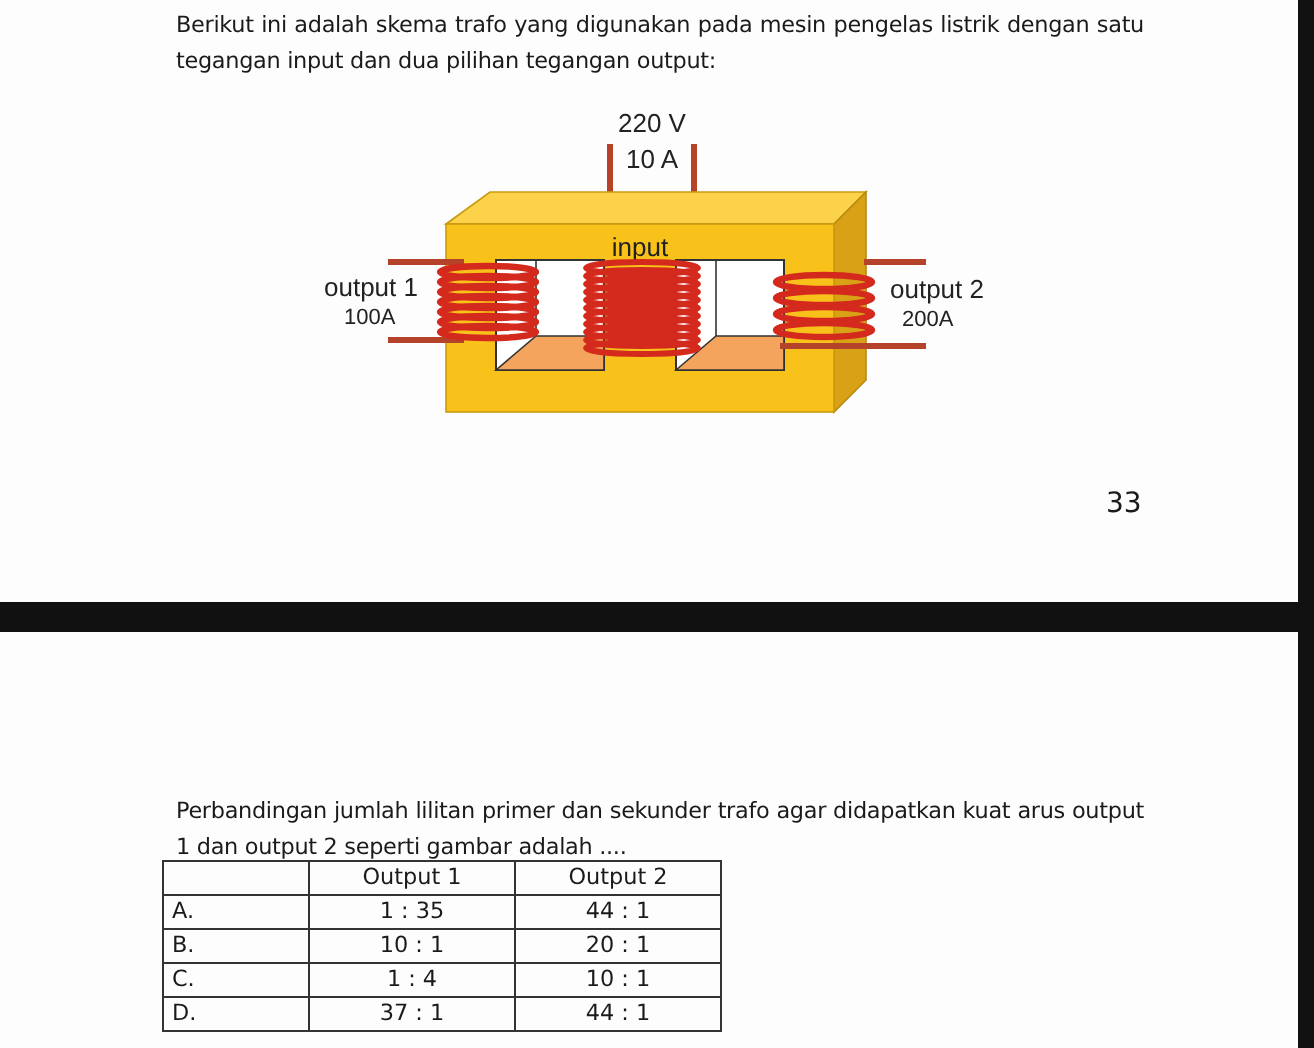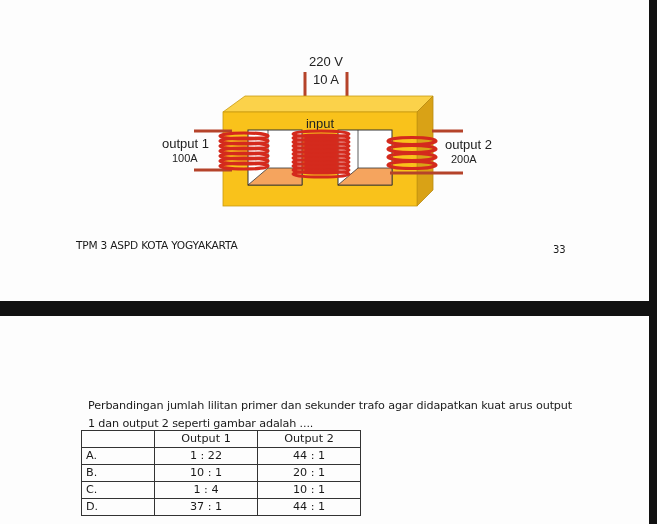--- a/index.html
+++ b/index.html
@@ -6,33 +6,34 @@
   body { width:657px; height:524px; background:#111111; position:relative; overflow:hidden;
          font-family:"DejaVu Sans", "Liberation Sans", sans-serif; color:#1a1a1a; }
   .page { position:absolute; left:0; width:649px; background:#fdfdfd; }
   .page-top { top:0; height:301px; }
   .page-bottom { top:316px; height:208px; }
   .para { position:absolute; left:88px; width:484px; font-size:11.2px; line-height:18px;
           text-align:justify; letter-spacing:-0.15px; }
   .para1 { top:4px; }
   .diagram { position:absolute; left:150px; top:50px; width:360px; height:160px; }
   .footer-left { position:absolute; left:76px; top:239px; font-size:10.6px; letter-spacing:-0.2px; }
-  .page-num { position:absolute; left:553px; top:244px; font-size:10px; }
+  .page-num { position:absolute; left:553px; top:244px; font-size:14px; }
   .para2 { top:81px; width:484px; }
   table.answers { position:absolute; left:81px; top:430px; border-collapse:collapse;
                   font-size:11.2px; }
   table.answers td { border:1px solid #333; height:16px; padding:0 4px; line-height:16px; }
   table.answers td.c0 { width:64px; text-align:left; }
   table.answers td.c1 { width:94px; text-align:center; }
   table.answers td.c2 { width:94px; text-align:center; }
 </style>
 </head>
 <body>
 
 <div class="page page-top">
+  <div class="para para1">Berikut ini adalah skema trafo yang digunakan pada mesin pengelas listrik dengan satu tegangan input dan dua pilihan tegangan output:</div>
 
   <svg class="diagram" viewBox="0 0 360 160" xmlns="http://www.w3.org/2000/svg">
 
     <line x1="155" y1="22" x2="155" y2="46" stroke="#b5432a" stroke-width="3"></line>
     <line x1="197" y1="22" x2="197" y2="46" stroke="#b5432a" stroke-width="3"></line>
     <text x="176" y="16" font-size="13" text-anchor="middle" font-family="Liberation Sans, sans-serif" fill="#222">220 V</text>
     <text x="176" y="34" font-size="13" text-anchor="middle" font-family="Liberation Sans, sans-serif" fill="#222">10 A</text>
 
     <polygon points="73,62 95,46 283,46 267,62" fill="#fbd24a" stroke="#c99a10" stroke-width="0.8"></polygon>
 
@@ -85,38 +86,37 @@
       <ellipse cx="262" cy="107" rx="24" ry="3.5"></ellipse>
       <ellipse cx="262" cy="115" rx="24" ry="3.5"></ellipse>
     </g>
 
     <text x="12" y="98" font-size="13" font-family="Liberation Sans, sans-serif" fill="#222">output 1</text>
     <text x="22" y="112" font-size="11" font-family="Liberation Sans, sans-serif" fill="#222">100A</text>
     <text x="295" y="99" font-size="13" font-family="Liberation Sans, sans-serif" fill="#222">output 2</text>
     <text x="301" y="113" font-size="11" font-family="Liberation Sans, sans-serif" fill="#222">200A</text>
   </svg>
 
-  <div class="footer-left">TPM 3 ASPD KOTA YOGYAKARTA</div>
   <div class="page-num">33</div>
 </div>
 
 <div class="page page-bottom">
   <div class="para para2">Perbandingan jumlah lilitan primer dan sekunder trafo agar didapatkan kuat arus output 1 dan output 2 seperti gambar adalah ....</div>
 </div>
 
 <table class="answers">
   <tbody>
       <tr>
     <td class="c0"></td>
     <td class="c1">Output 1</td>
     <td class="c2">Output 2</td>
   </tr>
   <tr>
     <td class="c0">A.</td>
-    <td class="c1">1 : 22</td>
+    <td class="c1">1 : 35</td>
     <td class="c2">44 : 1</td>
   </tr>
   <tr>
     <td class="c0">B.</td>
     <td class="c1">10 : 1</td>
     <td class="c2">20 : 1</td>
   </tr>
   <tr>
     <td class="c0">C.</td>
     <td class="c1">1 : 4</td>

